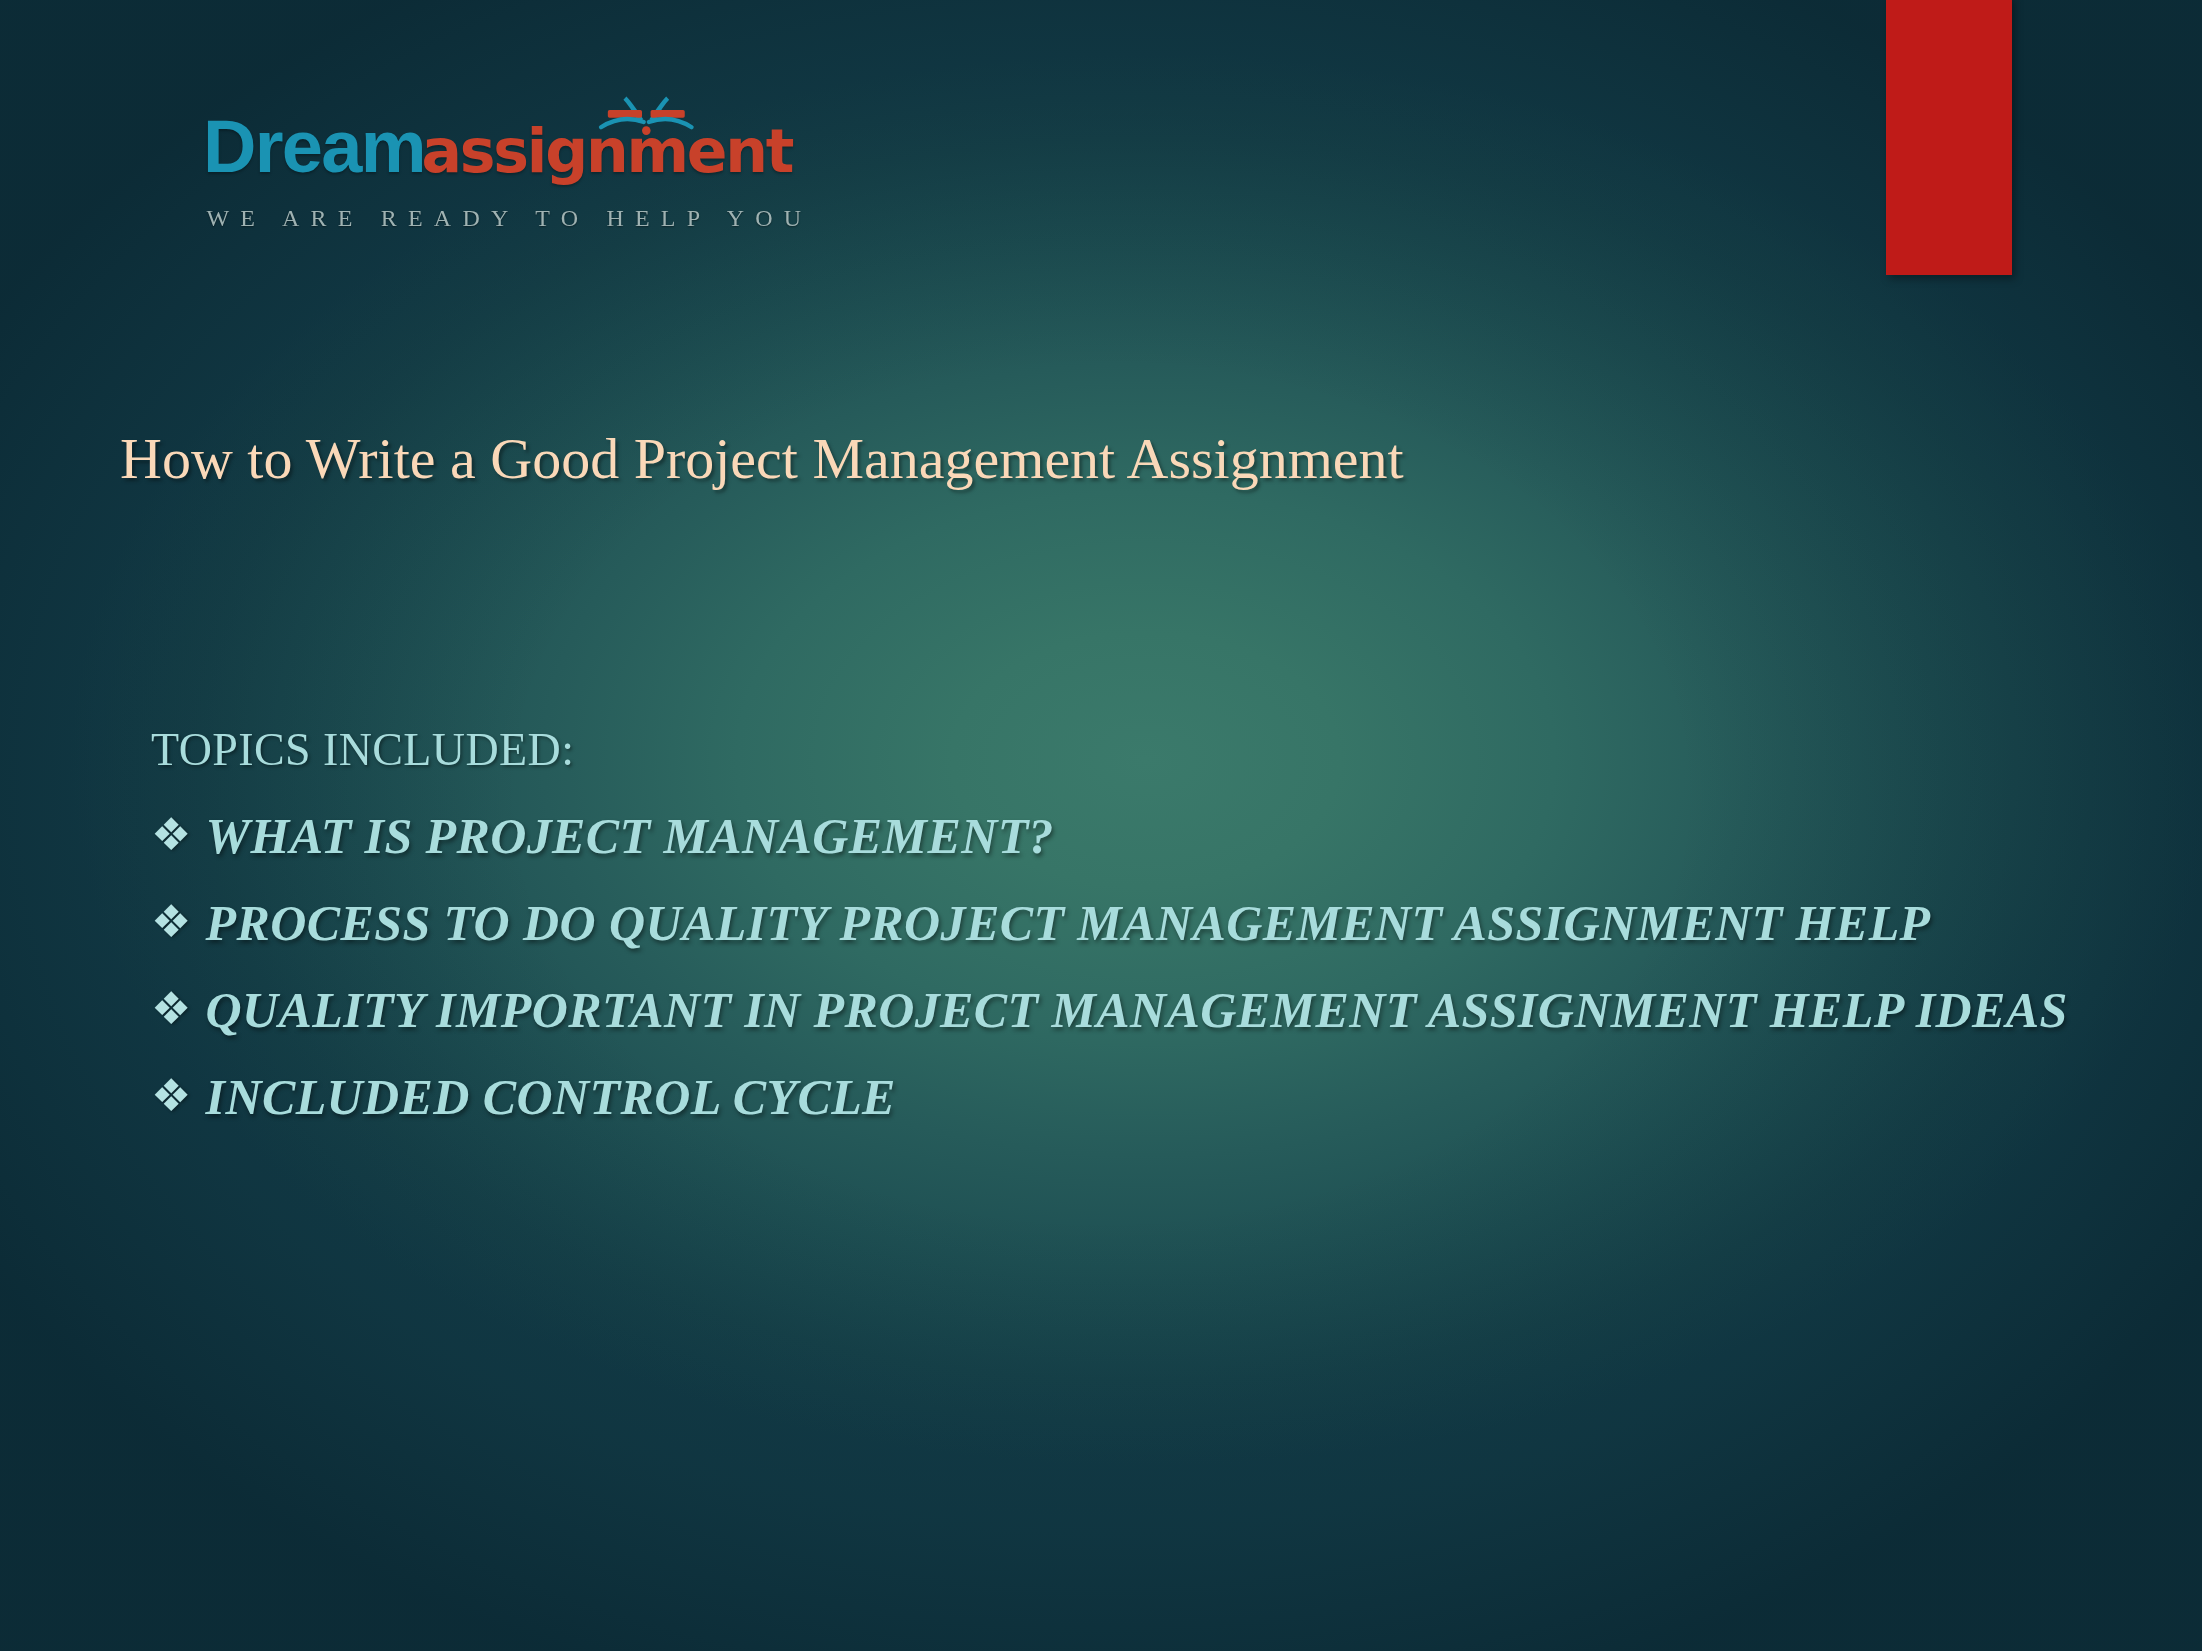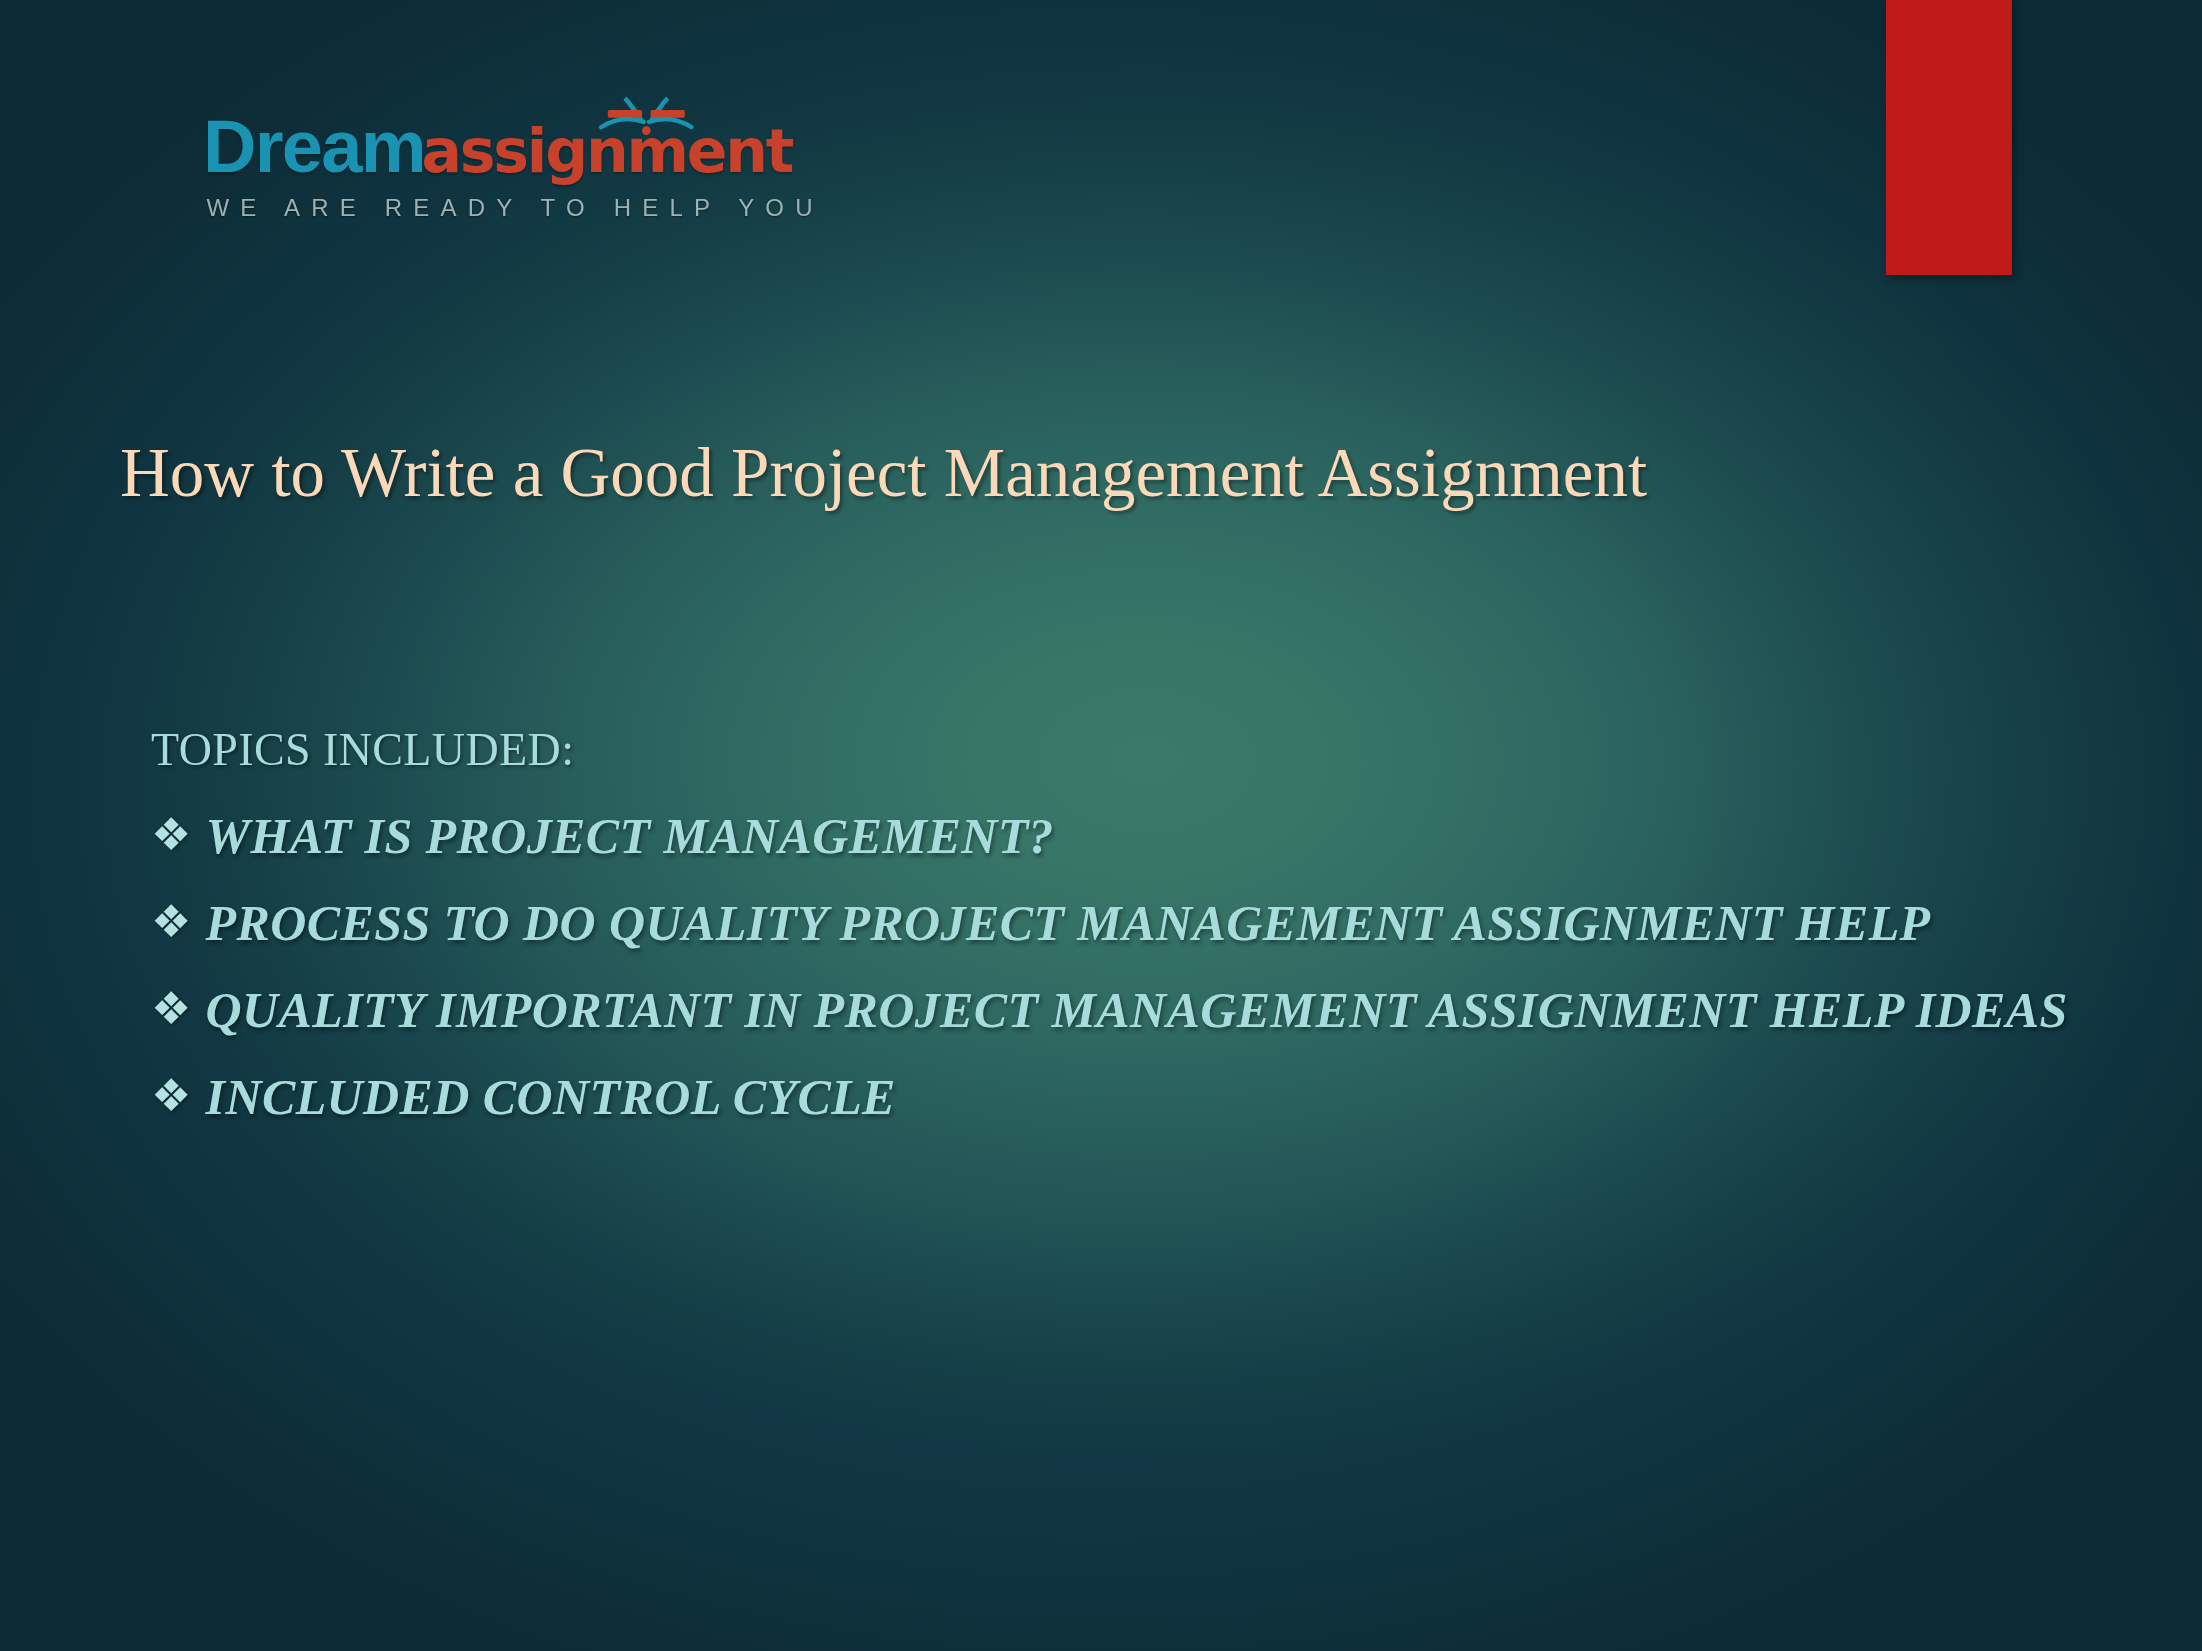--- a/index.html
+++ b/index.html
@@ -89,39 +89,39 @@
   
   .logo-ornament {
     position: absolute;
     left: 389px;
     top: -17px;
     width: 112px;
     height: 53px;
   }
   .logo-tagline {
     display: block;
-    margin-top: 7px;
+    margin-top: 17px;
     margin-left: 3.4px;
-    font-family: Liberation Sans, sans-serif;
+    font-family: Liberation Serif, serif;
     font-size: 24px;
     font-weight: 400;
     letter-spacing: 11.2px;
     color: #9fb2b2;
     text-shadow: 0 0.9px 1.7px rgba(0,0,0,0.4);
   }
 
   
   .slide-title {
     position: absolute;
     left: 120px;
     top: 379px;
     width: 1996px;
     z-index: 4;
     font-family: "Liberation Serif", "DejaVu Serif", serif;
-    font-size: 69px;
+    font-size: 58px;
     font-weight: 400;
     line-height: 1.42;
     color: #fad8b8;
     text-shadow: 2.6px 2.6px 3.4px rgba(0,0,0,0.35);
   }
 
   
   .body-block {
     position: absolute;
     left: 151px;

